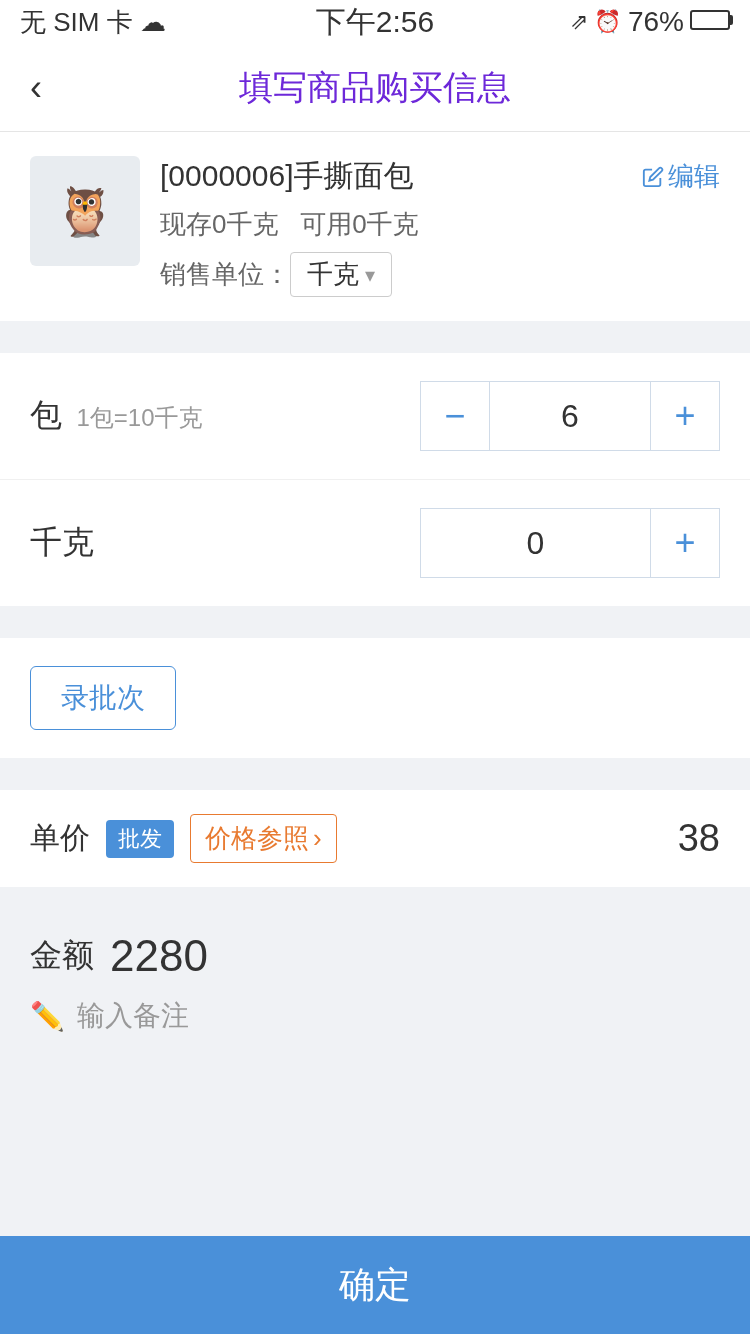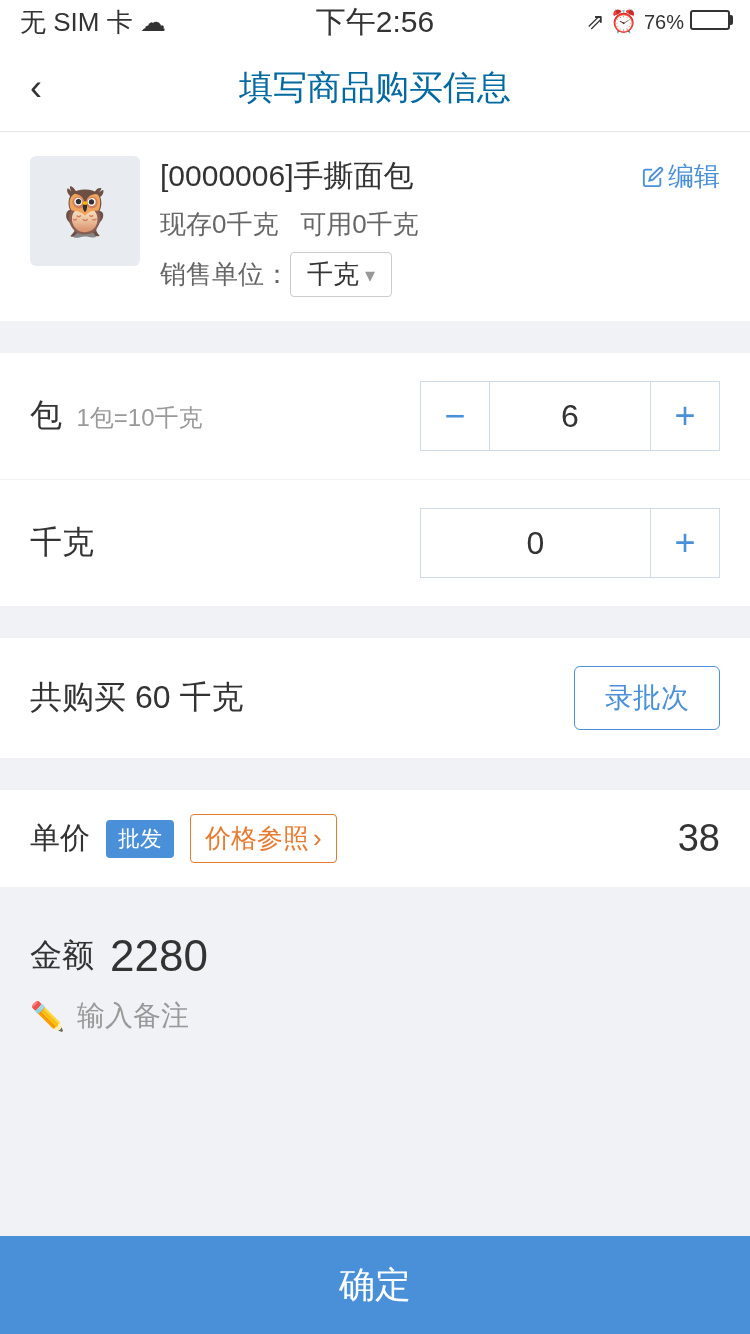--- a/index.html
+++ b/index.html
@@ -61,21 +61,21 @@
     .nav-back {
       position: absolute;
       left: 30px;
       font-size: 36px;
       color: #333;
       cursor: pointer;
     }
     .nav-title {
       font-size: 34px;
       font-weight: 500;
-      color: #0369a1;
+      color: #6d28d9;
     }
 
     
     .product-card {
       background: #fff;
       padding: 24px 30px;
       display: flex;
       align-items: flex-start;
       gap: 20px;
       margin-bottom: 16px;
@@ -343,21 +343,21 @@
 <body>
 
 <div class="status-bar">
   <div class="status-left">
     <span>无 SIM 卡 ☁</span>
   </div>
   <div class="status-center">下午2:56</div>
   <div class="status-right">
     <span style="font-size:22px;">⇗</span>
     <span style="font-size:22px;">⏰</span>
-    <span style="font-size:20px;">76%</span>
+    <span style="font-size:28px;">76%</span>
     <span>
       <span class="battery-box"><span class="battery-fill"></span><span class="battery-tip"></span></span>
     </span>
   </div>
 </div>
 
 <div class="nav-bar">
   <span class="nav-back">‹</span>
   <span class="nav-title">填写商品购买信息</span>
 </div>
@@ -414,21 +414,20 @@
     <div class="quantity-control">
       <input class="qty-input" value="0" type="text" style="border-left: 1px solid rgb(208, 219, 232); width: 230px;">
       <button class="qty-btn">+</button>
     </div>
   </div>
 </div>
 
 <div class="separator"></div>
 
 <div class="total-row">
-  <span class="total-label">共购买 60 千克</span>
   <button class="batch-btn">录批次</button>
 </div>
 
 <div class="separator"></div>
 
 <div class="price-section">
   <div class="price-row">
     <span class="price-label">单价</span>
     <span class="price-tag">批发</span>
     <div class="price-ref-btn">

